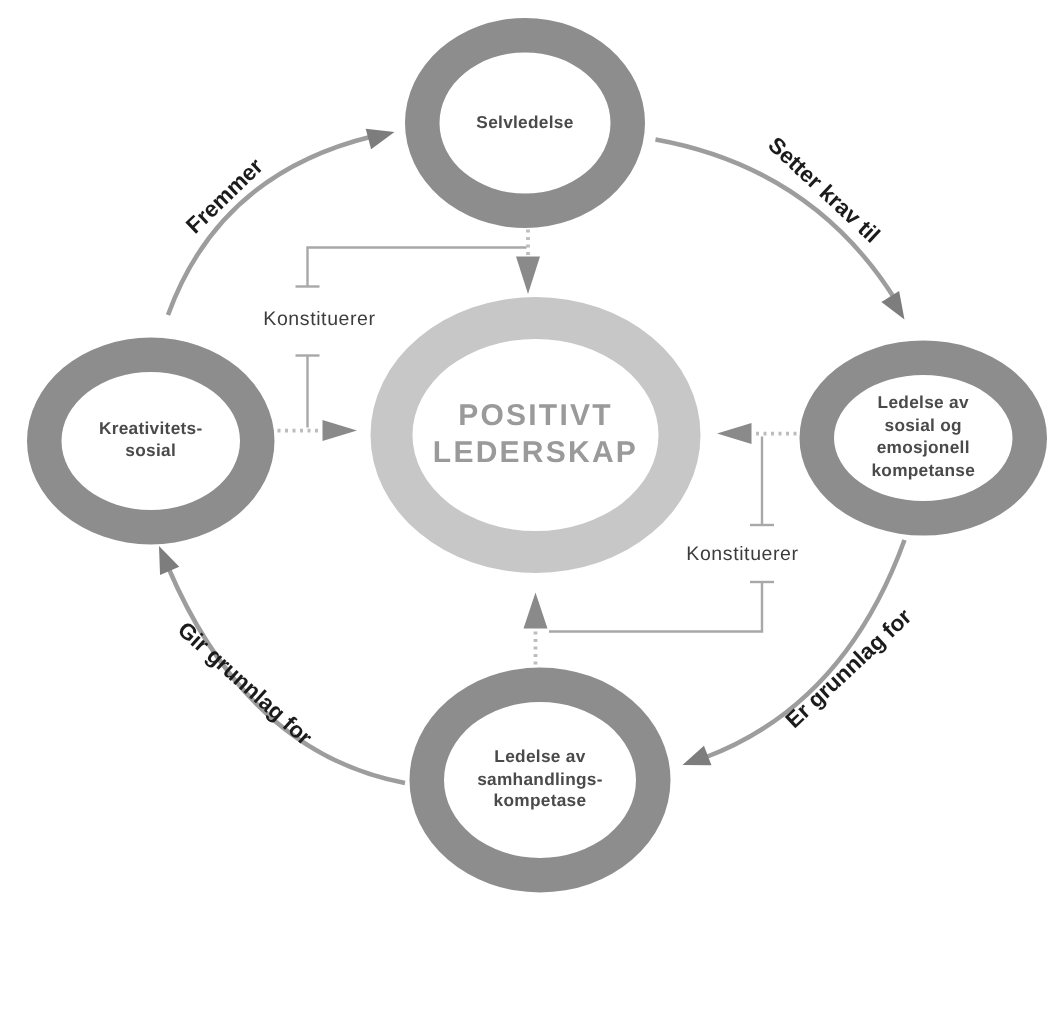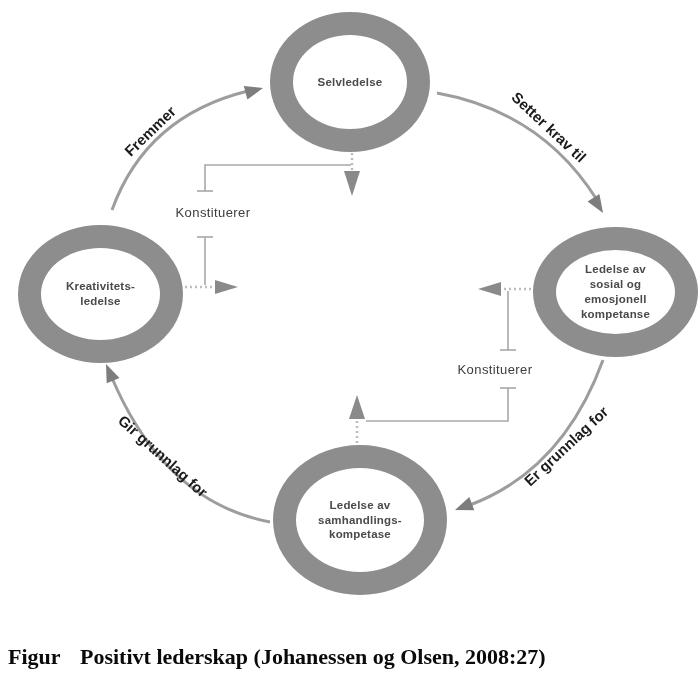--- a/index.html
+++ b/index.html
@@ -100,40 +100,40 @@
       <path d="M 500 350 L 516 350" stroke="var(--connector)" stroke-width="1.6"></path>
       <path d="M 508 388 L 508 421 L 366 421" fill="none" stroke="var(--connector)" stroke-width="1.6"></path>
       <path d="M 500 388 L 516 388" stroke="var(--connector)" stroke-width="1.6"></path>
     </svg>
 
     <div class="ring outer ring-top">
       <span class="node-label">Selvledelse</span>
     </div>
     <div class="ring outer ring-left">
       <span class="node-label">Kreativitets-
-ledelse</span>
+sosial</span>
     </div>
     <div class="ring outer ring-right">
       <span class="node-label">Ledelse av
 sosial og
 emosjonell
 kompetanse</span>
     </div>
     <div class="ring outer ring-bottom">
       <span class="node-label">Ledelse av
 samhandlings-
 kompetase</span>
     </div>
+    <div class="ring center ring-center">
+      <span class="center-label">POSITIVT
+LEDERSKAP</span>
+    </div>
 
     <div class="arc-label" style="left:150px;top:131px;transform:translate(-50%,-50%) rotate(-44deg);">Fremmer</div>
     <div class="arc-label" style="left:549px;top:127px;transform:translate(-50%,-50%) rotate(43deg);">Setter krav til</div>
     <div class="arc-label" style="left:566px;top:446px;transform:translate(-50%,-50%) rotate(-43deg);">Er grunnlag for</div>
     <div class="arc-label" style="left:163px;top:456px;transform:translate(-50%,-50%) rotate(42deg);">Gir grunnlag for</div>
 
     <div class="konst-label" style="left:213px;top:212px;transform:translate(-50%,-50%);">Konstituerer</div>
     <div class="konst-label" style="left:495px;top:369px;transform:translate(-50%,-50%);">Konstituerer</div>
   </div>
 
-  <div class="caption">
-    <span class="caption-prefix">Figur</span>
-    <span class="caption-text">Positivt lederskap (Johanessen og Olsen, 2008:27)</span>
-  </div>
 </div>
 
 </body></html>

